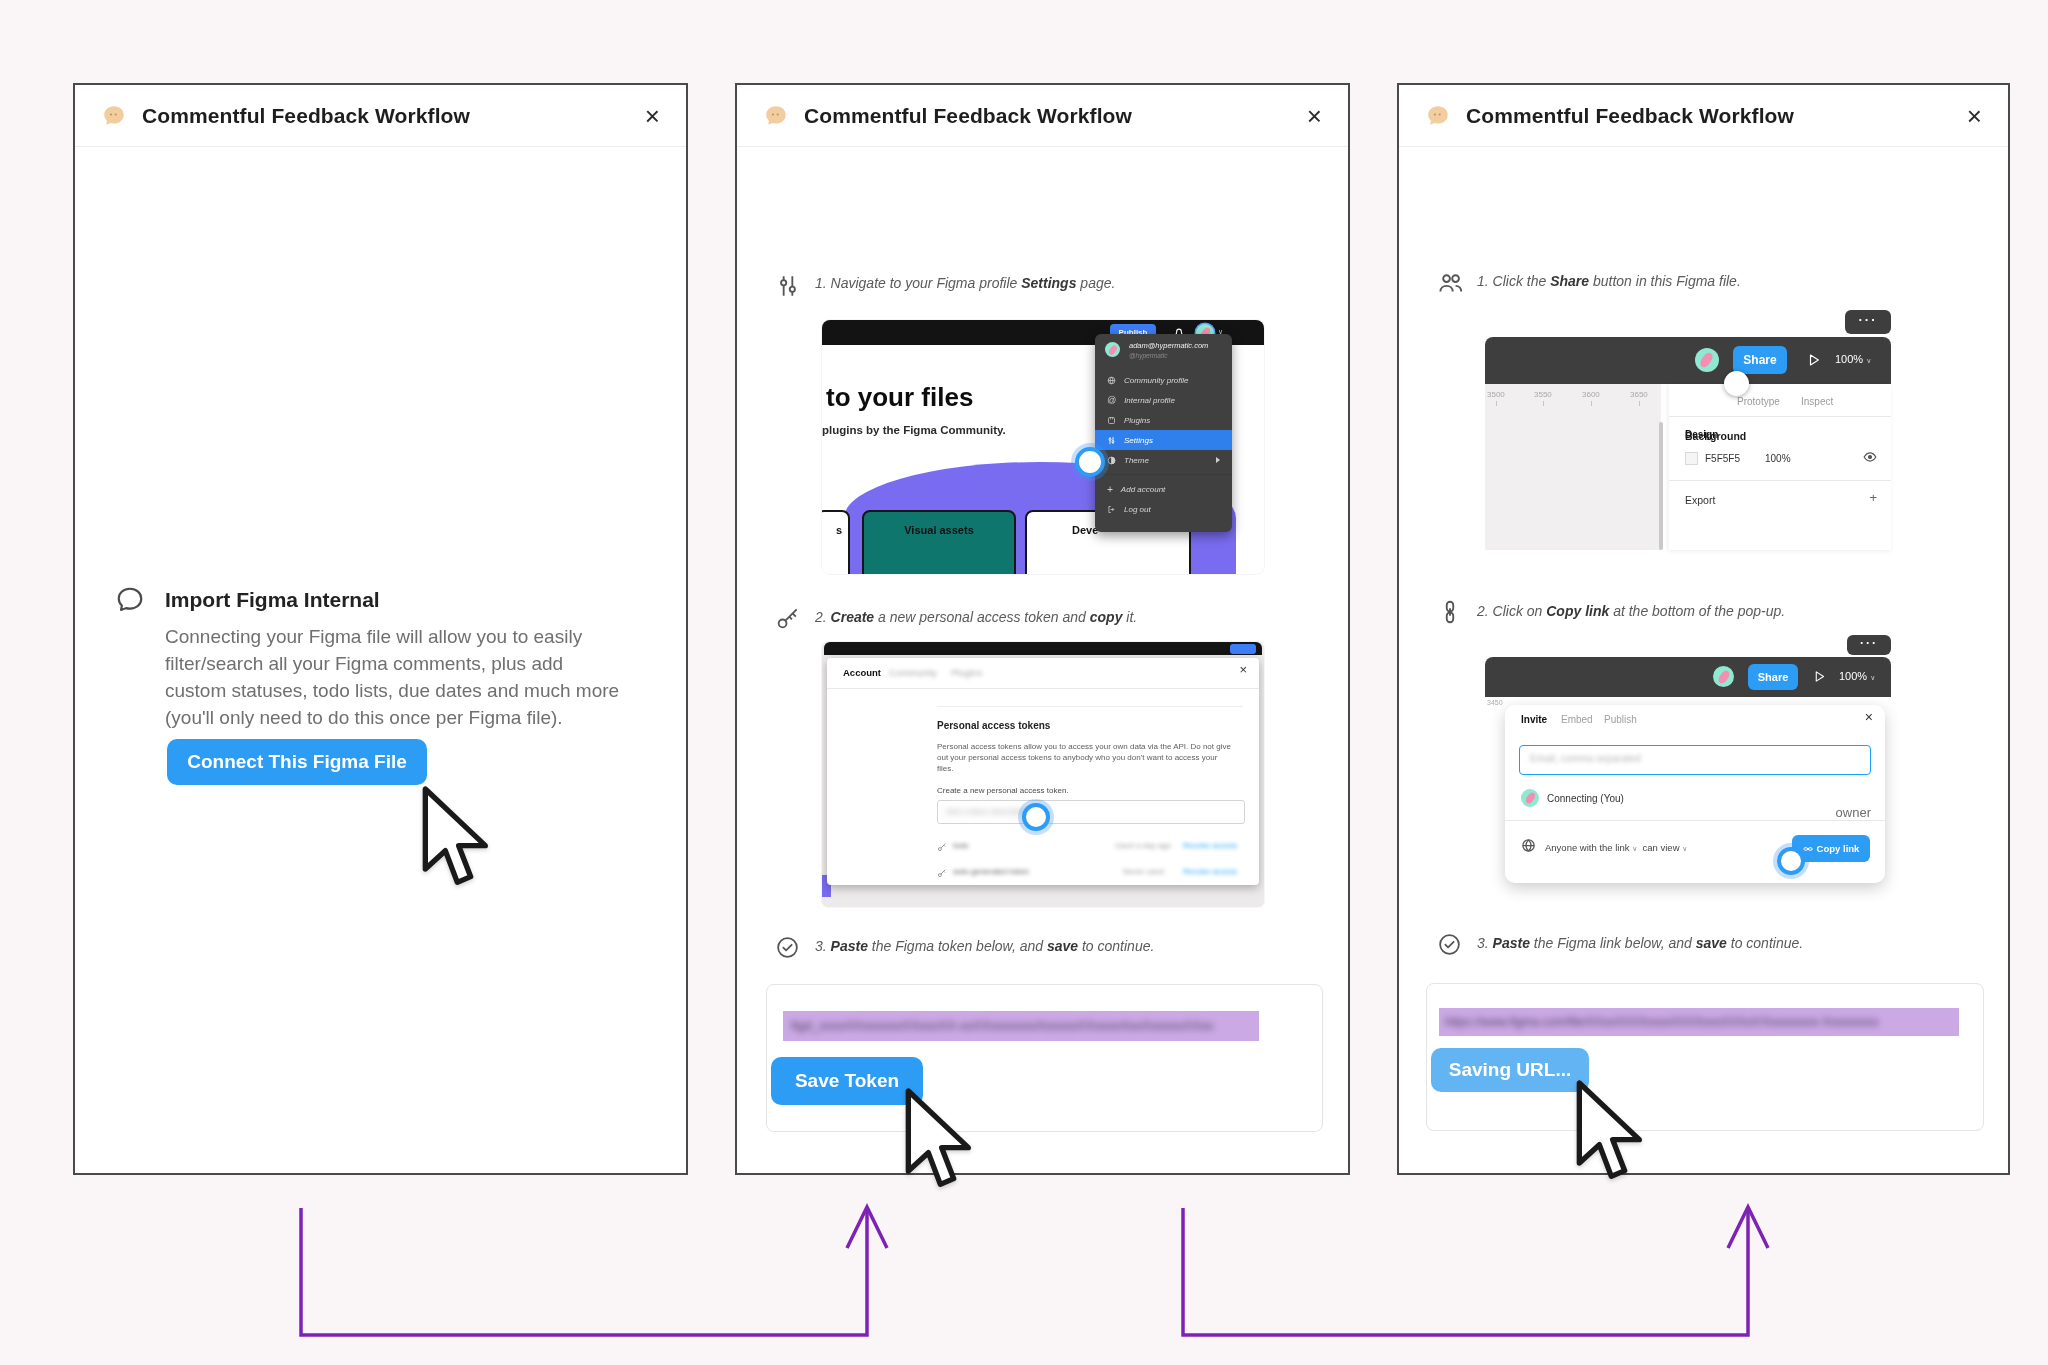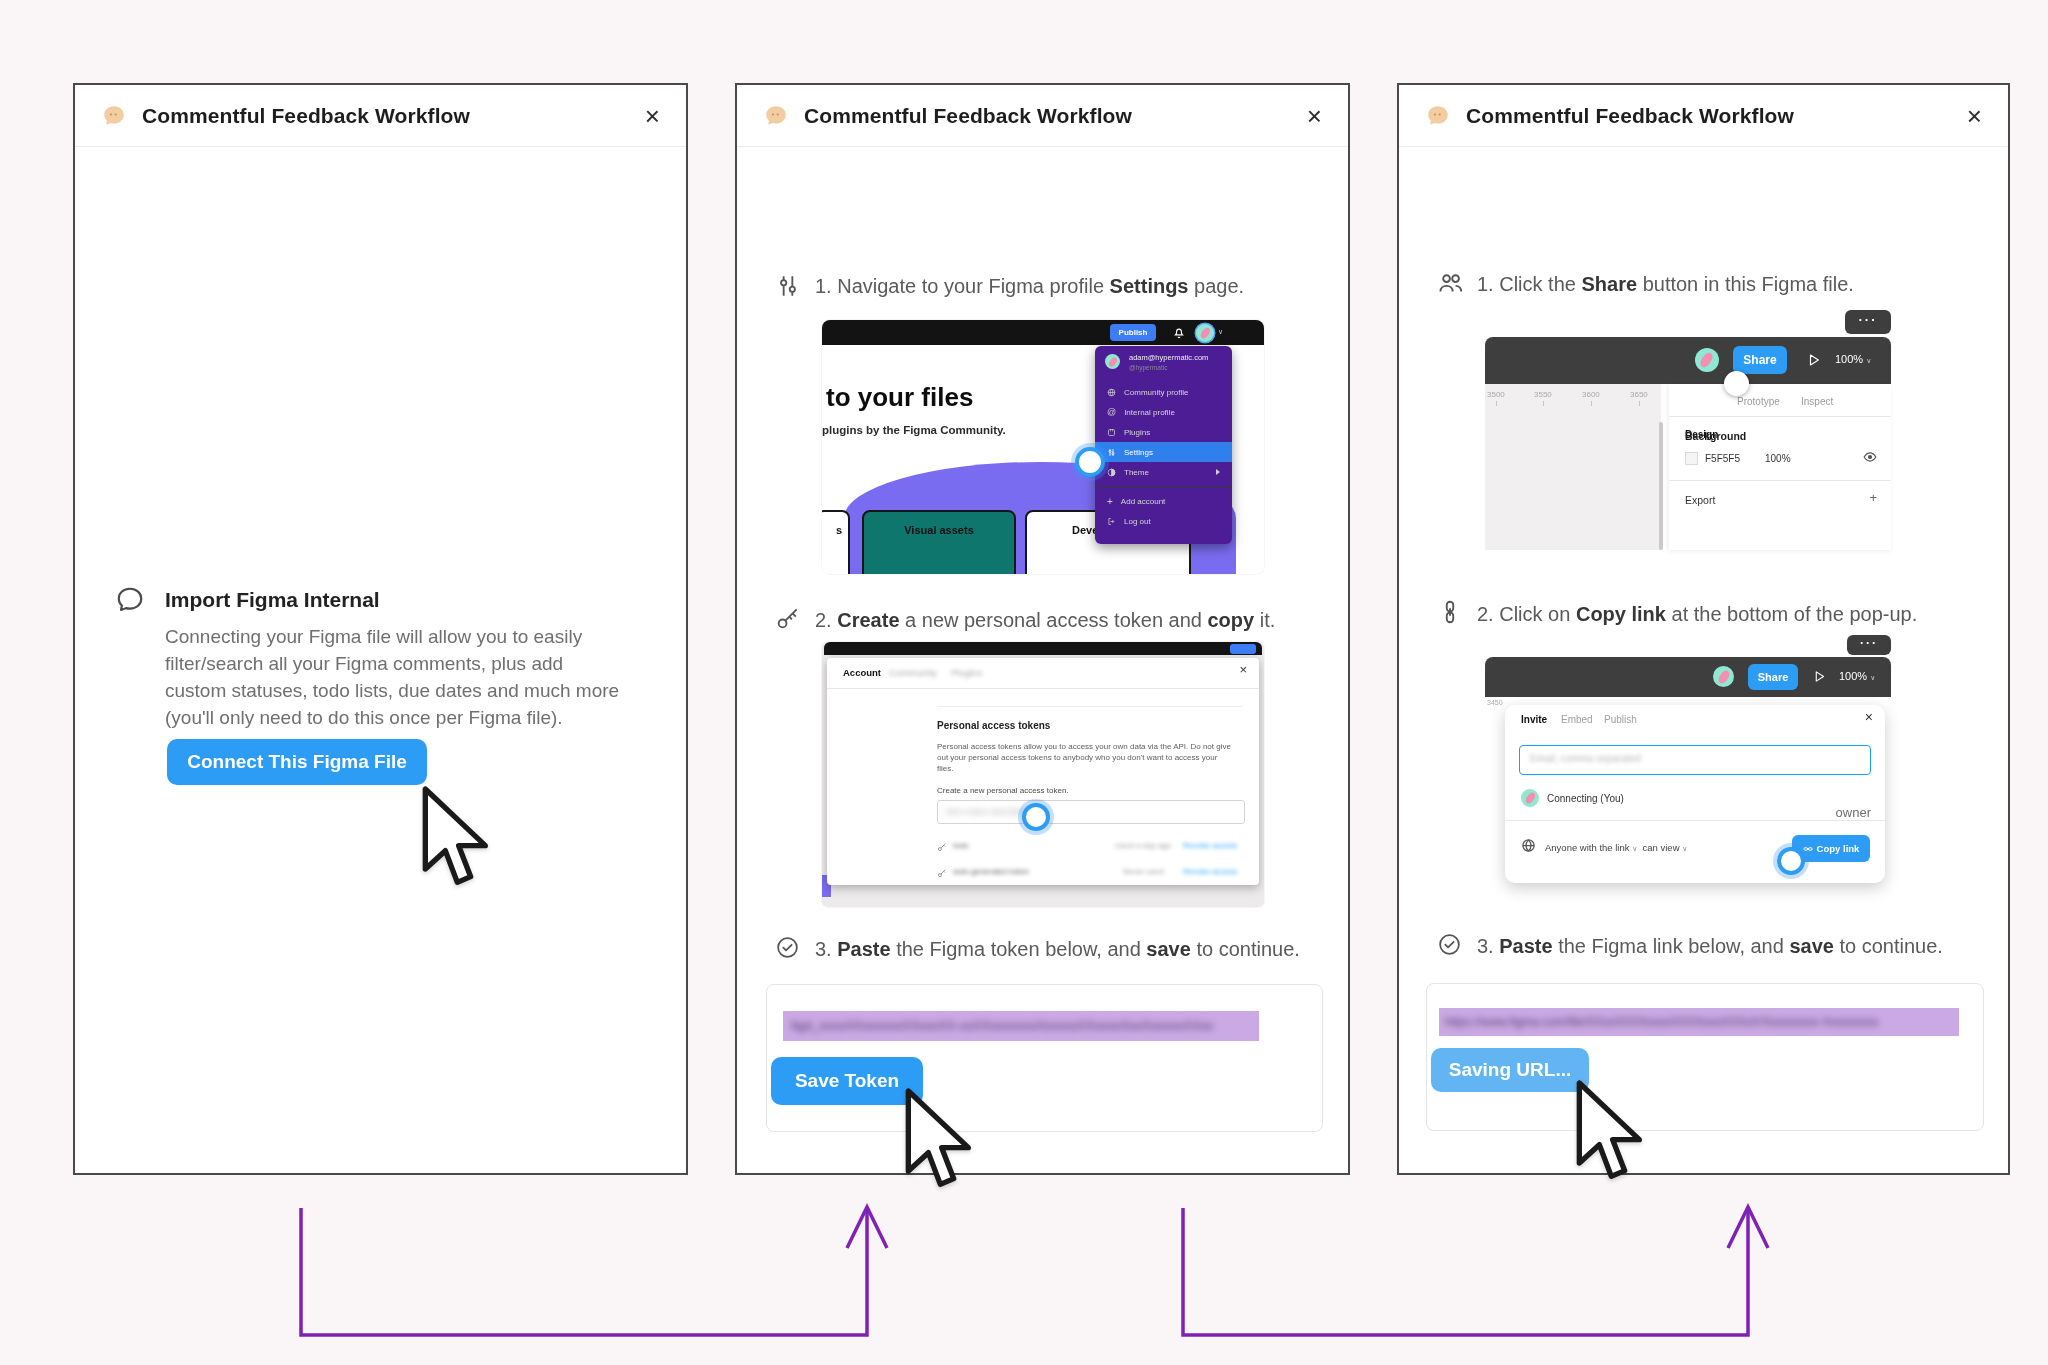--- a/index.html
+++ b/index.html
@@ -2,21 +2,21 @@
 <html style="--accent: #2D9CF4; --accent-soft: #63B4F2; --purple: #7E22B5; --highlight: #CBA9E4; --figma-blue: #3D7EF6; --link-blue: #18A0FB; --arch: #7A6CF0;"><head>
 <meta charset="utf-8">
 <style>
   html,body{margin:0;padding:0;background:#FAF5F6;font-family:"Liberation Sans","DejaVu Sans",sans-serif;}
   #stage{position:relative;width:2048px;height:1365px;background:#FAF5F6;overflow:hidden;}
   .abs{position:absolute;}
   .panel{position:absolute;background:#fff;border:2px solid #4a4a4a;box-sizing:border-box;}
   .titlebar{position:absolute;left:0;right:0;top:0;height:62px;border-bottom:1px solid #ececec;display:flex;align-items:center;padding:0 26px;gap:15px;box-sizing:border-box;}
   .title{font-size:21px;font-weight:700;color:#1e1e1e;letter-spacing:.1px;}
   .close{margin-left:auto;font-size:26px;color:#2c2c2c;line-height:1;cursor:default;}
-  .step-text{font-size:20px;color:#5a5a5a;white-space:nowrap;}
+  .step-text{font-size:14px;color:#5a5a5a;white-space:nowrap;font-style:italic;}
   .step-text b{color:#373737;}
   .btn{background:var(--accent);color:#fff;font-weight:700;border-radius:10px;display:flex;align-items:center;justify-content:center;box-sizing:border-box;}
   .btn.soft{background:var(--accent-soft);}
   .blur{filter:blur(3px);}
   .blur-sm{filter:blur(2px);}
   .hl{background:var(--highlight);color:#53406b;overflow:hidden;white-space:nowrap;}
   .ring{position:absolute;border-radius:50%;background:#fff;border:4px solid var(--accent);box-shadow:0 0 0 4px rgba(56,149,244,.3);box-sizing:border-box;}
   .shot{position:absolute;border-radius:8px;overflow:hidden;background:#fff;box-shadow:0 0 0 1px rgba(0,0,0,.04);}
   .darkbar{background:#3E3E3E;}
   .avatar{border-radius:50%;background:#8FE8D2;position:relative;overflow:hidden;}
@@ -96,21 +96,21 @@
       <div class="abs" style="left:-6px;top:190px;width:30px;height:66px;background:#fff;border:2px solid #161616;border-radius:8px 8px 0 0;">
           <span style="position:absolute;right:6px;top:12px;font-size:11px;font-weight:700;color:#111;">s</span>
         </div>
       <div class="abs" style="left:40px;top:190px;width:150px;height:66px;background:#0f766e;border:2px solid #161616;border-radius:8px 8px 0 0;display:flex;justify-content:center;">
           <span style="margin-top:12px;font-size:11px;font-weight:700;color:#111;">Visual assets</span>
         </div>
       <div class="abs" style="left:203px;top:190px;width:162px;height:66px;background:#fff;border:2px solid #161616;border-radius:8px 8px 0 0;">
           <span style="position:absolute;left:45px;top:12px;font-size:11px;font-weight:700;color:#111;">Deve</span>
         </div>
 
-      <div class="abs" style="left:273px;top:26px;width:137px;height:198px;background:#4c1d95;border-radius:6px;box-shadow:0 4px 12px rgba(0,0,0,.4);z-index:2;">
+      <div class="abs" style="left:273px;top:14px;width:137px;height:198px;background:#404040;border-radius:6px;box-shadow:0 4px 12px rgba(0,0,0,.4);z-index:2;font-style:italic;">
         <div class="abs avatar" style="left:10px;top:8px;width:15px;height:15px;"></div>
         <div class="abs" style="left:34px;top:7px;font-size:7.5px;color:#f0f0f0;">adam@hypermatic.com</div>
         <div class="abs" style="left:34px;top:18px;font-size:6.5px;color:#8a8a8a;">@hypermatic</div>
         <div class="abs" style="left:0;top:36px;width:137px;">
           <div class="mrow">
               <svg width="9" height="9" viewBox="0 0 24 24" fill="none" stroke="#cfcfcf" stroke-width="2">
                 <circle cx="12" cy="12" r="9"></circle>
                 <path d="M3 12h18M12 3c-5 5.5-5 12.5 0 18M12 3c5 5.5 5 12.5 0 18"></path>
               </svg>
               <span>Community profile</span>

